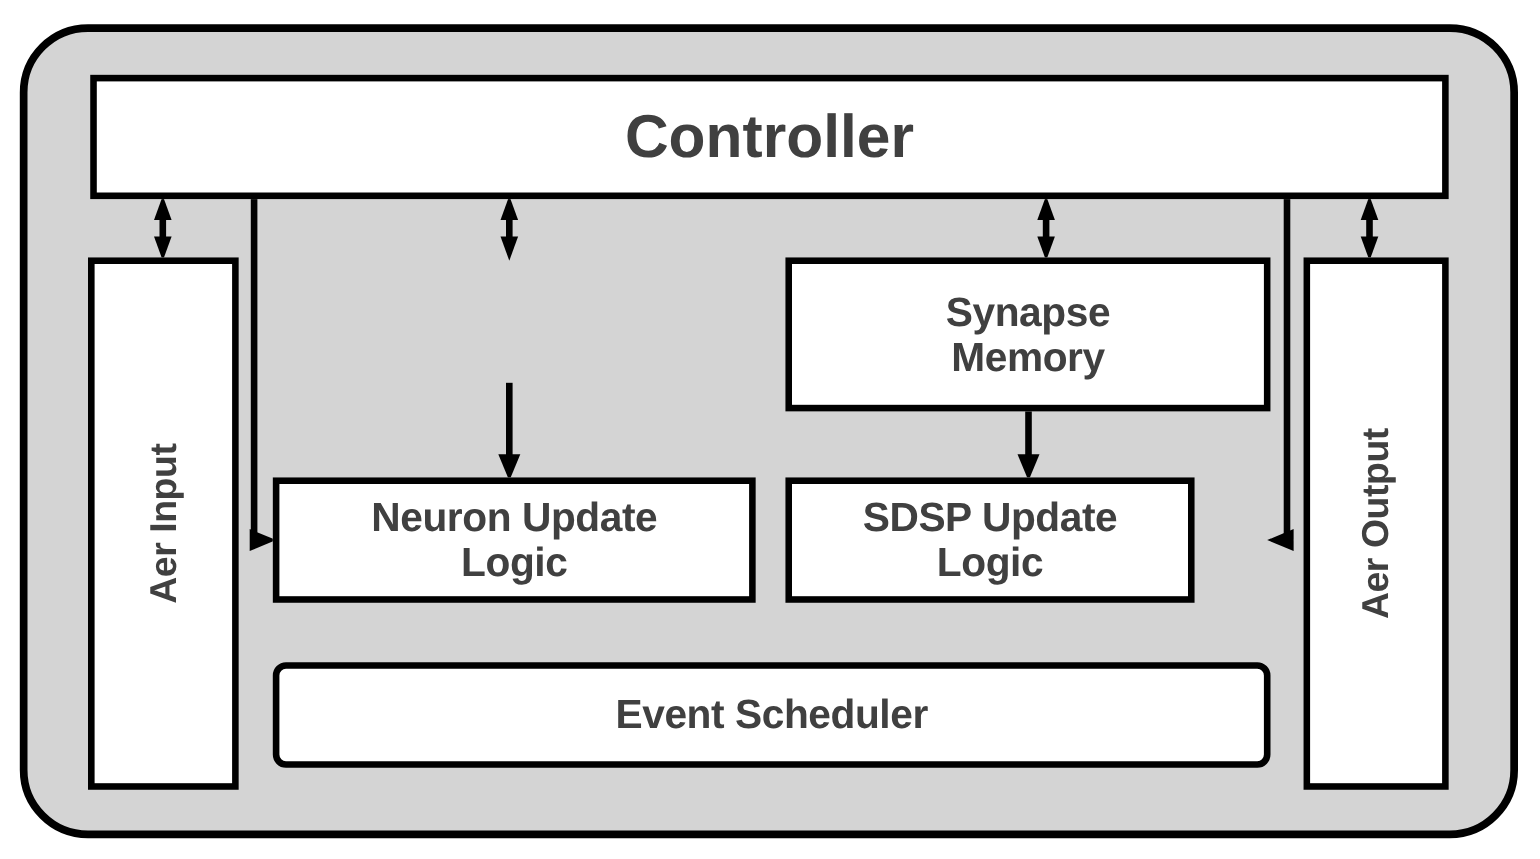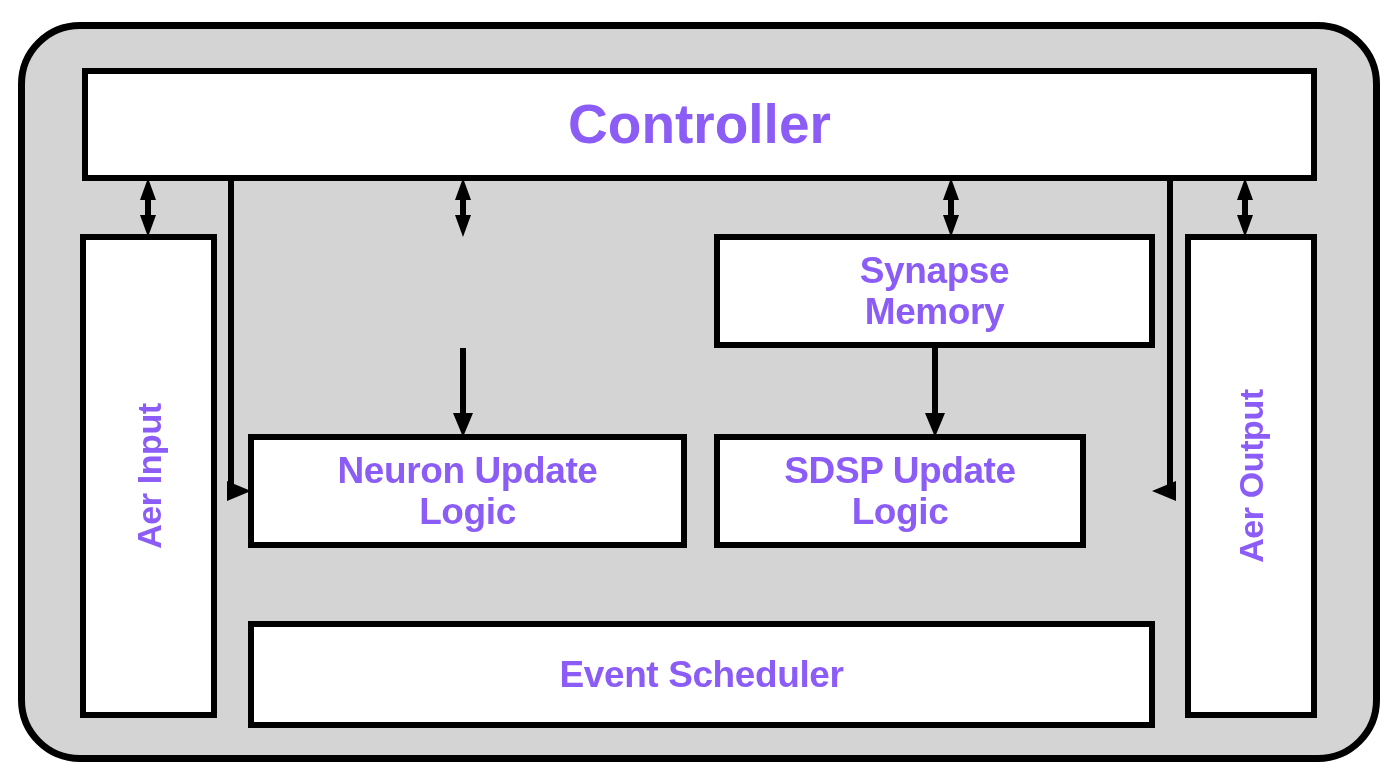--- a/index.html
+++ b/index.html
@@ -28,21 +28,21 @@
   }
   .block {
     position: absolute;
     box-sizing: border-box;
     background: #ffffff;
     border: 6px solid #000000;
     display: flex;
     align-items: center;
     justify-content: center;
     text-align: center;
-    color: #8b5cf6;
+    color: #404040;
     font-weight: bold;
     line-height: 1.12;
     letter-spacing: -0.4px;
   }
   .block-label {
     display: block;
     white-space: pre-line;
   }
   #block-controller {
     left: 82px;  top: 68px;  width: 1235px; height: 113px;
@@ -60,35 +60,36 @@
   #block-aer-input .block-label,
   #block-aer-output .block-label {
     transform: rotate(-90deg);
     white-space: nowrap;
   }
   #block-neuron-memory {
     left: 248px; top: 234px; width: 439px; height: 114px;
     font-size: 37px;
   }
   #block-synapse-memory {
-    left: 714px; top: 234px; width: 441px; height: 114px;
+    left: 714px; top: 234px; width: 441px; height: 140px;
     font-size: 37px;
   }
   #block-neuron-update {
     left: 248px; top: 434px; width: 439px; height: 114px;
     font-size: 37px;
     text-align: center;
   }
   #block-sdsp-update {
     left: 714px; top: 434px; width: 372px; height: 114px;
     font-size: 37px;
   }
   #block-event-scheduler {
-    left: 248px; top: 621px; width: 907px; height: 107px;
+    left: 248px; top: 602px; width: 907px; height: 96px;
     font-size: 37px;
+    border-radius: 12px;
   }
   .conn {
     position: absolute;
     overflow: visible;
     pointer-events: none;
   }
   .conn line, .conn path, .conn polyline {
     stroke: #000000;
     fill: none;
   }

